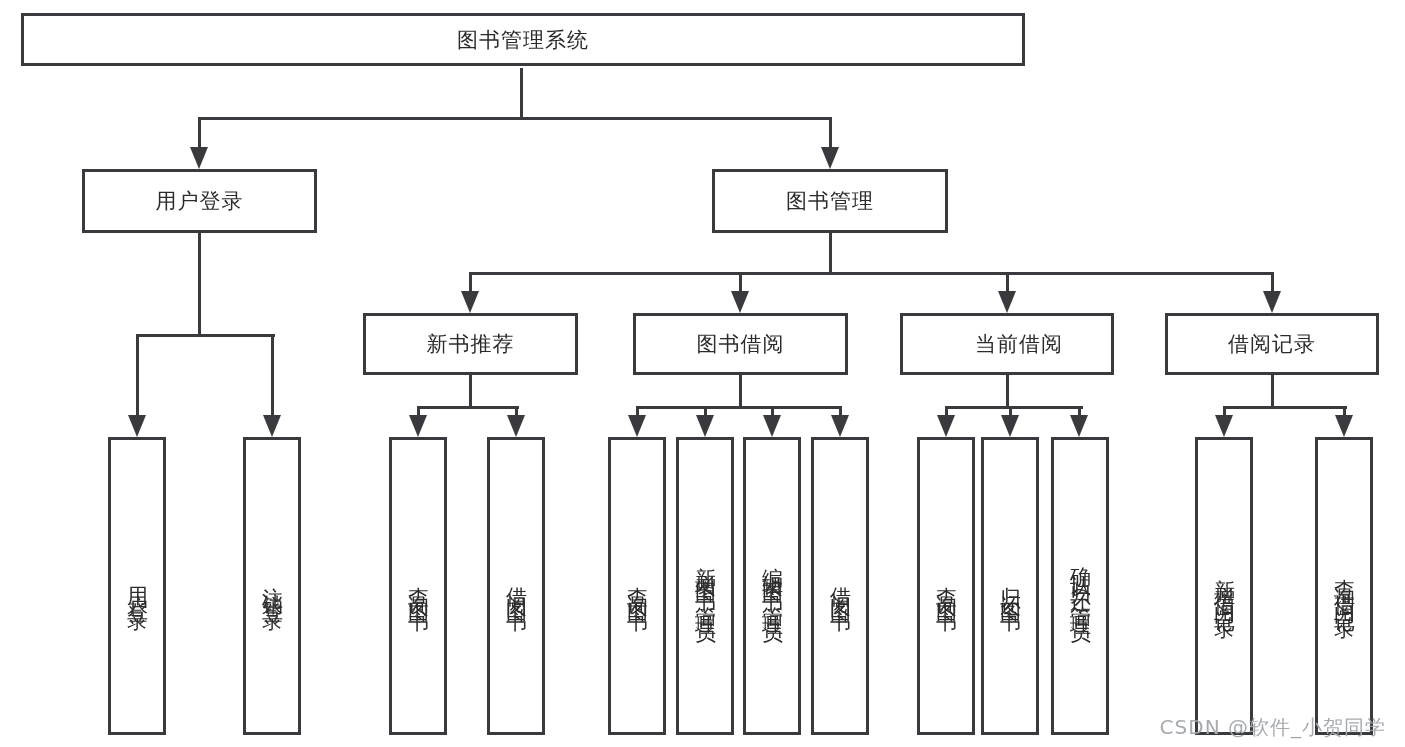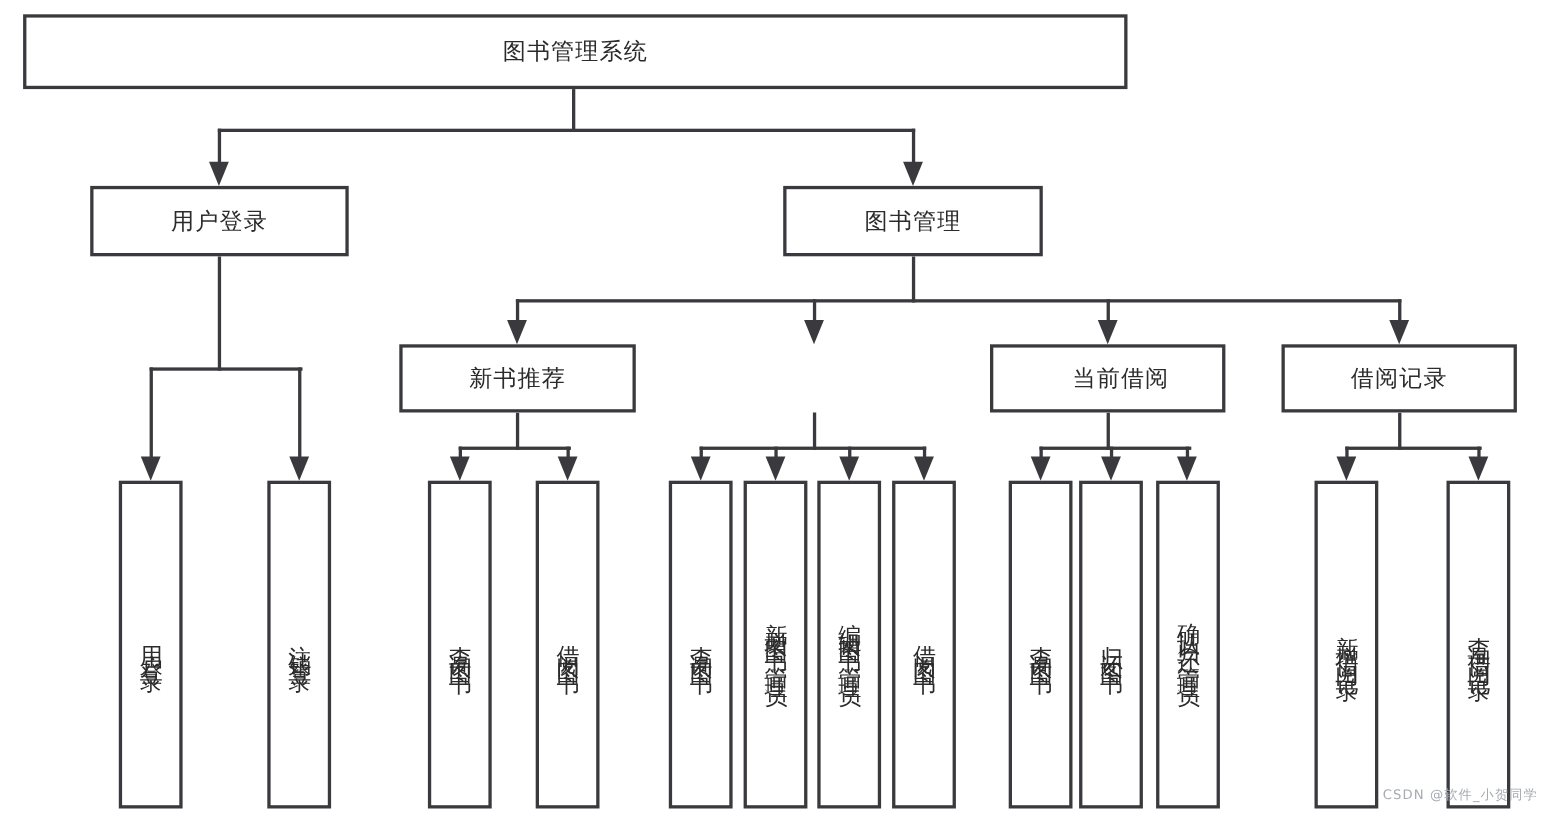--- a/index.html
+++ b/index.html
@@ -20,42 +20,45 @@
     line-height:1;white-space:nowrap;
   }
   .vl{position:absolute;width:3px;background:#3a3a3e;z-index:1;}
   .hl{position:absolute;height:3px;background:#3a3a3e;z-index:1;}
   .arrow{
     position:absolute;width:0;height:0;z-index:1;
     border-left:9px solid transparent;border-right:9px solid transparent;
     border-top:22px solid #3a3a3e;
   }
   .watermark{
-    position:absolute;right:7px;top:714px;z-index:5;
-    color:#a6aab1;font-size:12px;letter-spacing:1px;
+    position:absolute;right:19px;top:714px;z-index:5;
+    color:#a6aab1;font-size:20px;letter-spacing:1px;
   }
 </style>
 </head>
 <body>
 
 <div id="stage">
 
-  <div class="box" style="left:21px;top:13px;width:1004px;height:68px;">
+  <div class="box" style="left:21px;top:13px;width:1004px;height:53px;">
     <span>图书管理系统</span>
   </div>
 
   <div class="box" style="left:82px;top:169px;width:235px;height:64px;">
     <span>用户登录</span>
   </div>
   <div class="box" style="left:363px;top:313px;width:215px;height:62px;">
     <span>新书推荐</span>
   </div>
 
   <div class="box" style="left:712px;top:169px;width:236px;height:64px;">
     <span>图书管理</span>
+  </div>
+  <div class="box" style="left:633px;top:313px;width:215px;height:62px;">
+    <span>图书借阅</span>
   </div>
   <div class="box" style="left:900px;top:313px;width:214px;height:62px;padding-left:24px;">
     <span>当前借阅</span>
   </div>
   <div class="box" style="left:1165px;top:313px;width:214px;height:62px;">
     <span>借阅记录</span>
   </div>
 
   <div class="box leaf" style="left:108px;top:437px;width:58px;height:298px;">
     <span class="vtext">用户登录</span>

